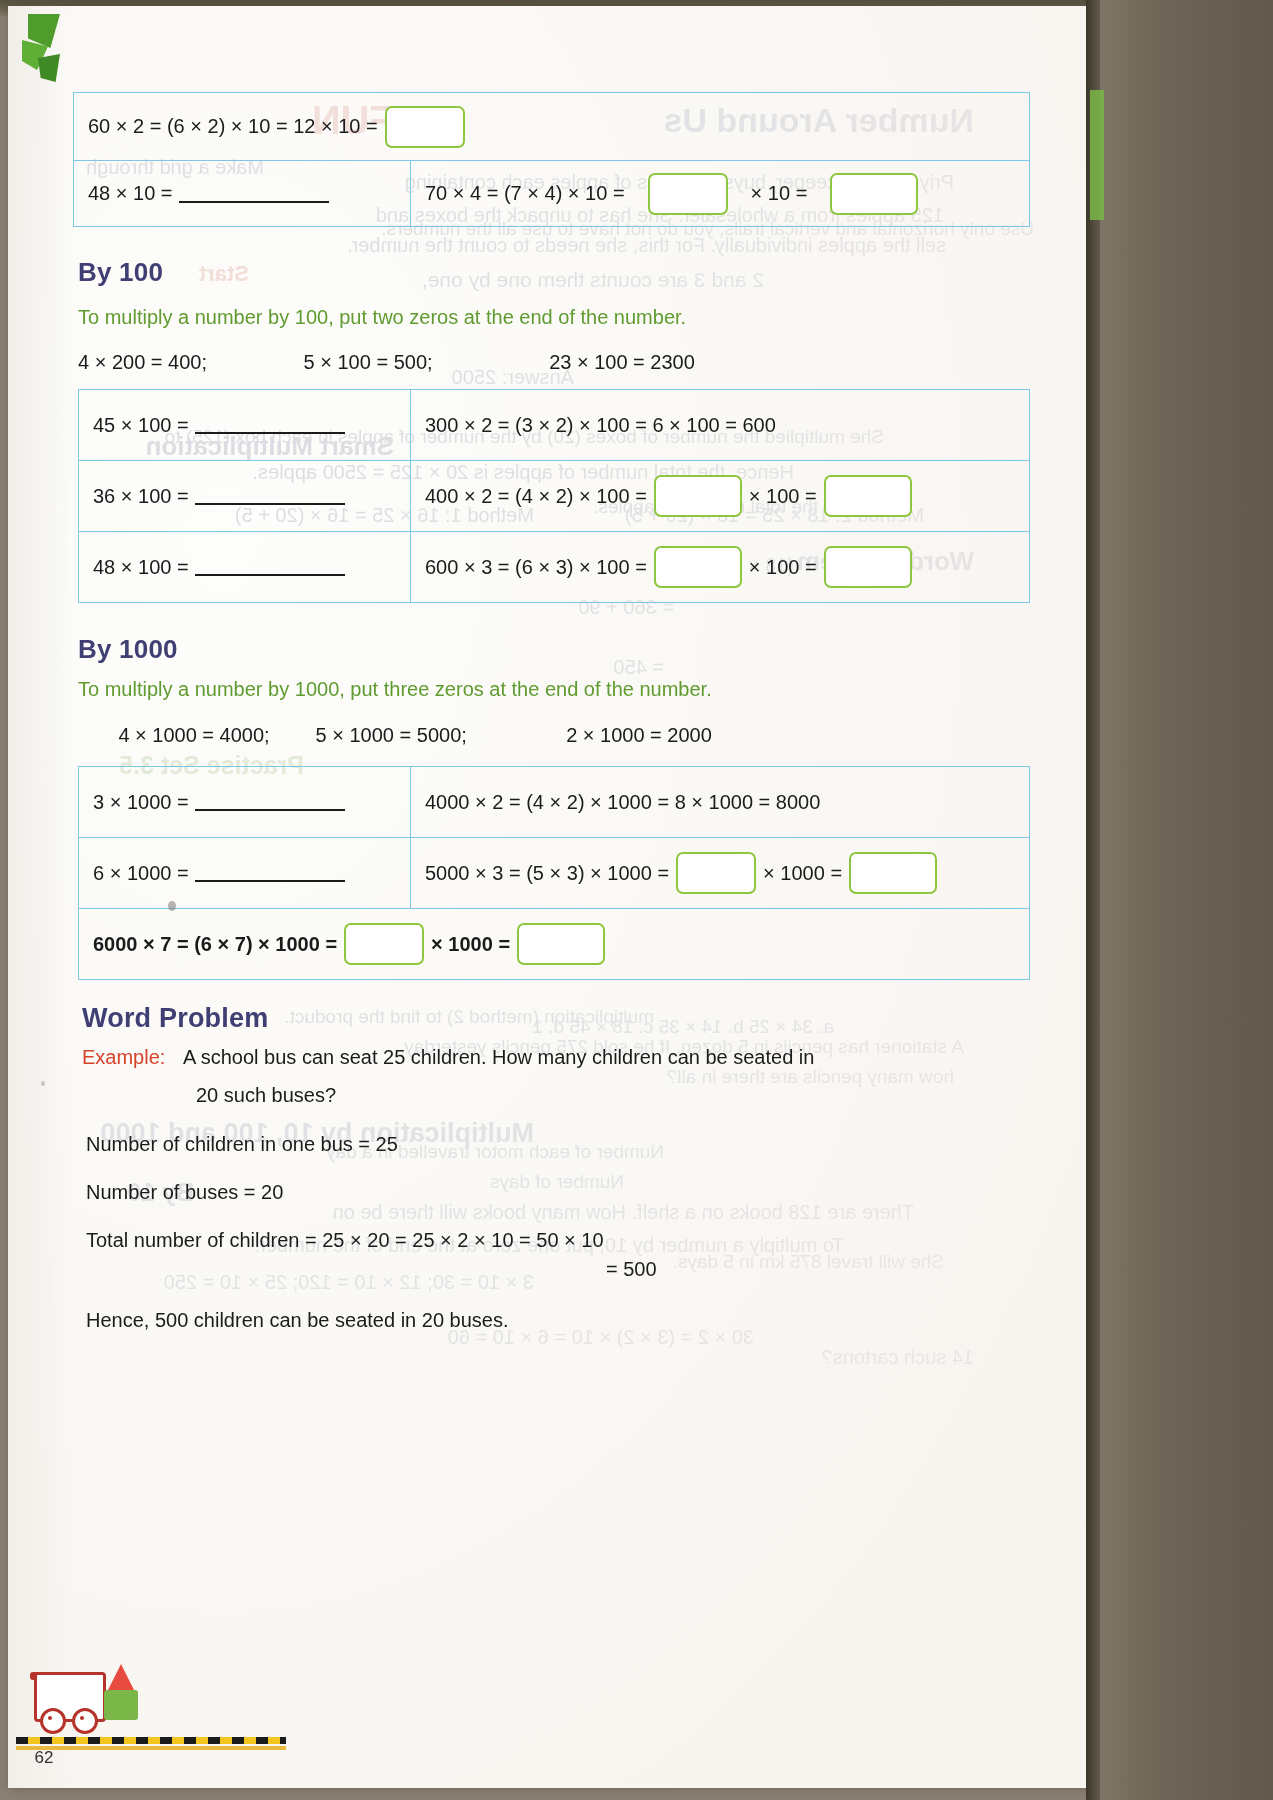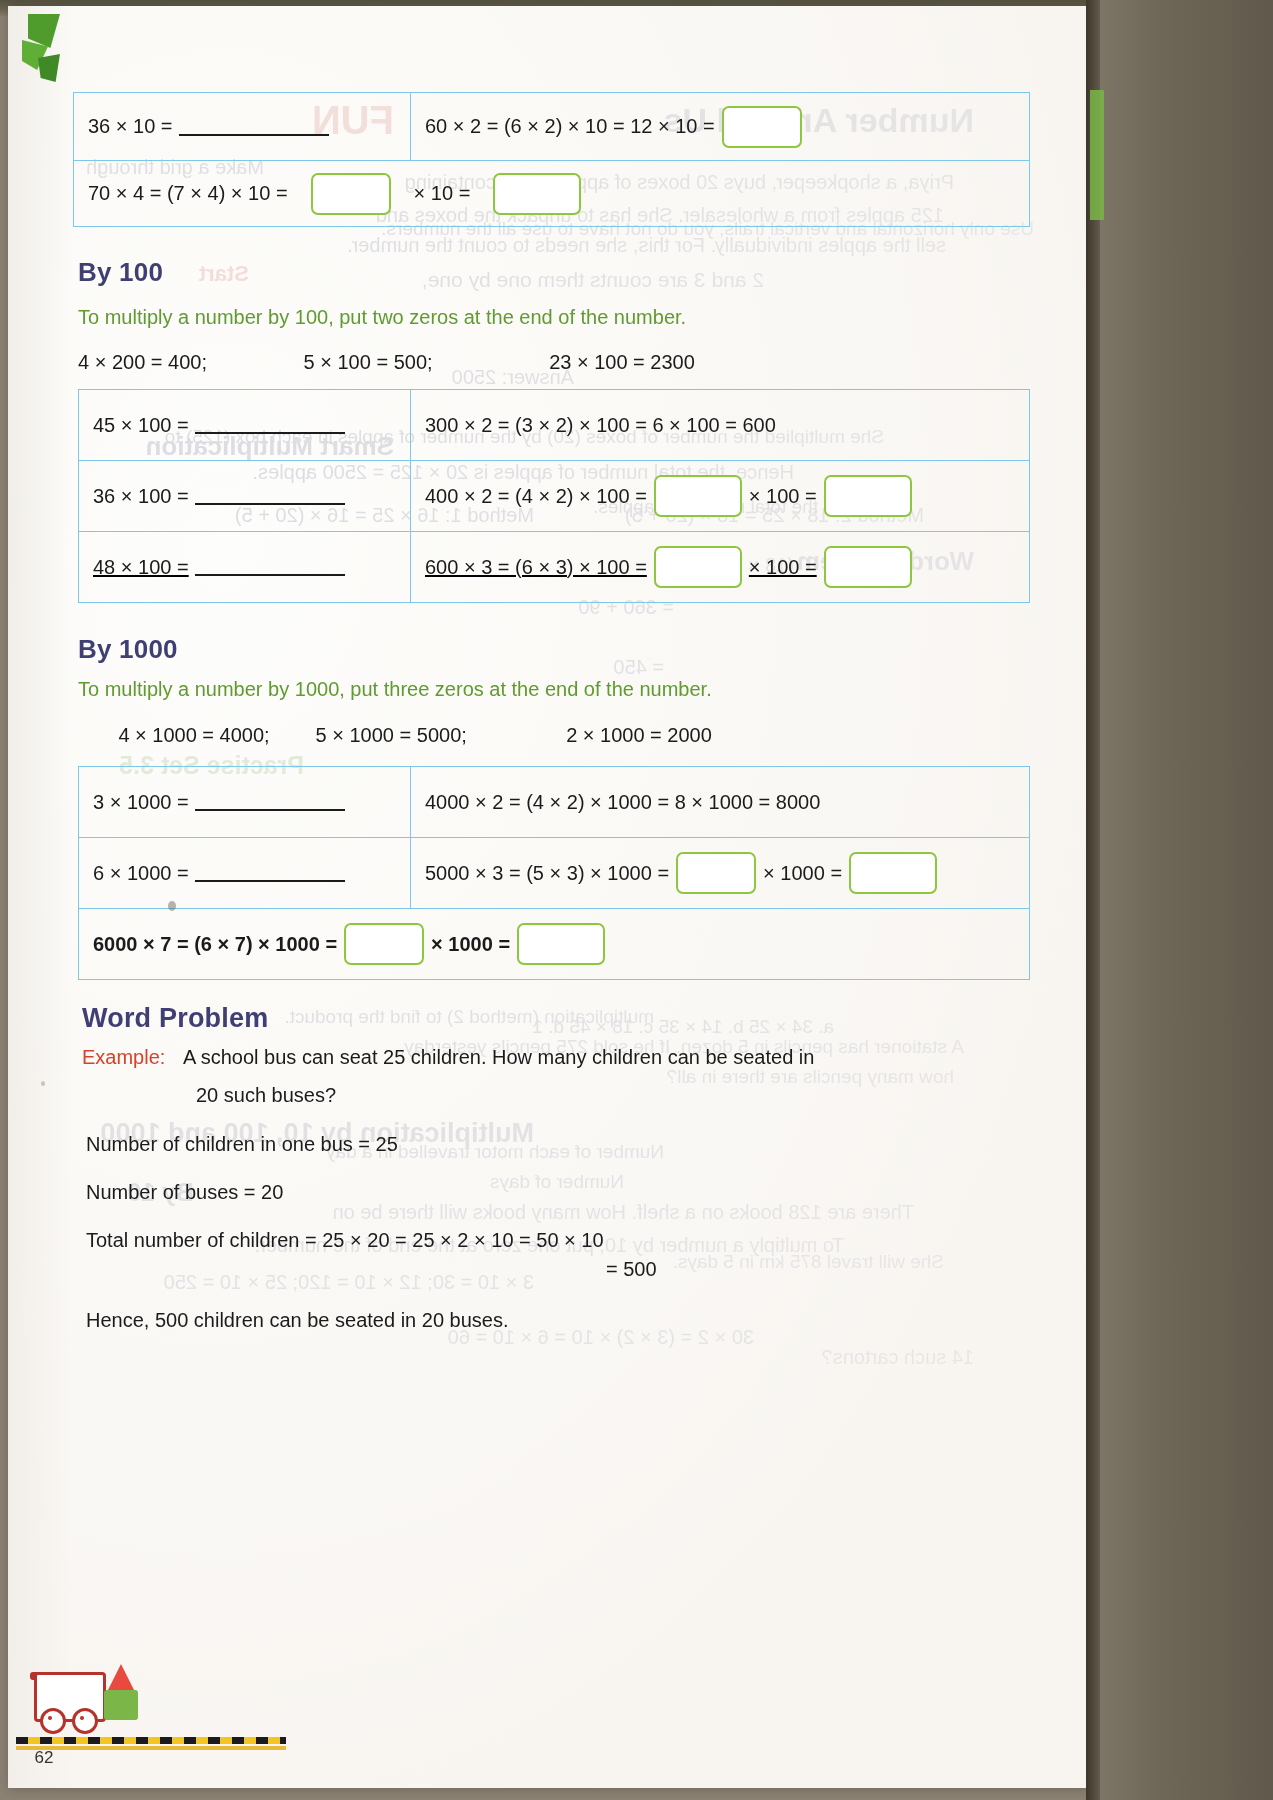--- a/index.html
+++ b/index.html
@@ -320,31 +320,31 @@
         <div class="ghost " style="left: 440px; top: 1000px; font-size: 19px;">multiplication (method 2) to find the product.</div>
       </div>
 
     <div class="paper-tint"></div>
 
     <div class="content">
 
       <div class="xtable" style="left:65px; top:86px; width:955px;">
 
         <div class="row" style="height:67px;">
-          <div class="cell left" style="width:337px;">
-            <span>36 × 10 =</span>
-            <span class="blank-line"></span>
-          </div>
           <div class="cell" style="width:615px;">
             <span>60 × 2 = (6 × 2) × 10 = 12 × 10 =</span>
             <span class="answer-box"></span>
           </div>
         </div>
 
         <div class="row" style="height:65px;">
+          <div class="cell left" style="width:337px;">
+            <span>48 × 10 =</span>
+            <span class="blank-line"></span>
+          </div>
           <div class="cell" style="width:615px;gap:16px;">
             <span>70 × 4 = (7 × 4) × 10 =</span>
             <span class="answer-box"></span>
             <span>× 10 =</span>
             <span class="answer-box wide"></span>
           </div>
         </div>
       </div>
 
       <h2 class="section-head" style="left:70px; top:251px;">By 100</h2>
@@ -375,21 +375,21 @@
             <span class="blank-line"></span>
           </div>
           <div class="cell" style="width:615px;">
             <span>400 × 2 = (4 × 2) × 100 =</span>
             <span class="answer-box wide"></span>
             <span>× 100 =</span>
             <span class="answer-box wide"></span>
           </div>
         </div>
 
-        <div class="row" style="height:70px;text-decoration:underline;">
+        <div class="row" style="height:70px;">
           <div class="cell left" style="width:332px;">
             <span>48 × 100 =</span>
             <span class="blank-line"></span>
           </div>
           <div class="cell" style="width:615px;">
             <span>600 × 3 = (6 × 3) × 100 =</span>
             <span class="answer-box wide"></span>
             <span>× 100 =</span>
             <span class="answer-box wide"></span>
           </div>

